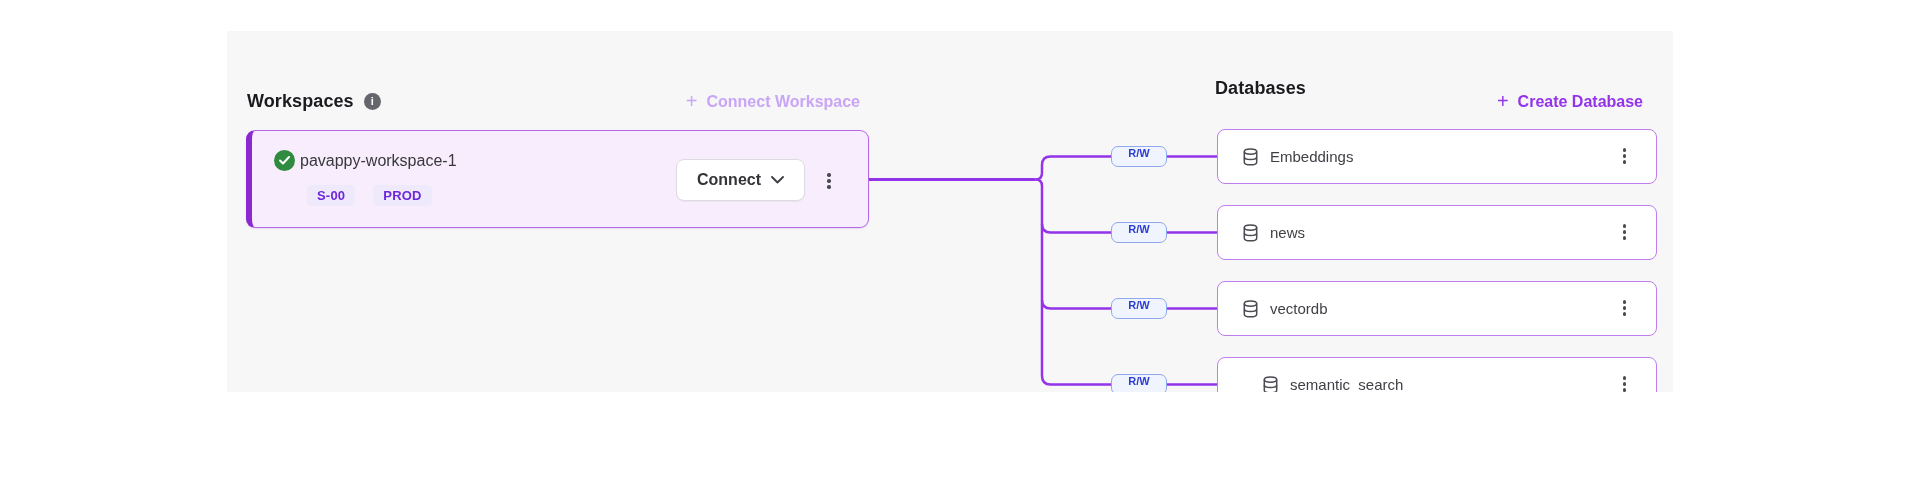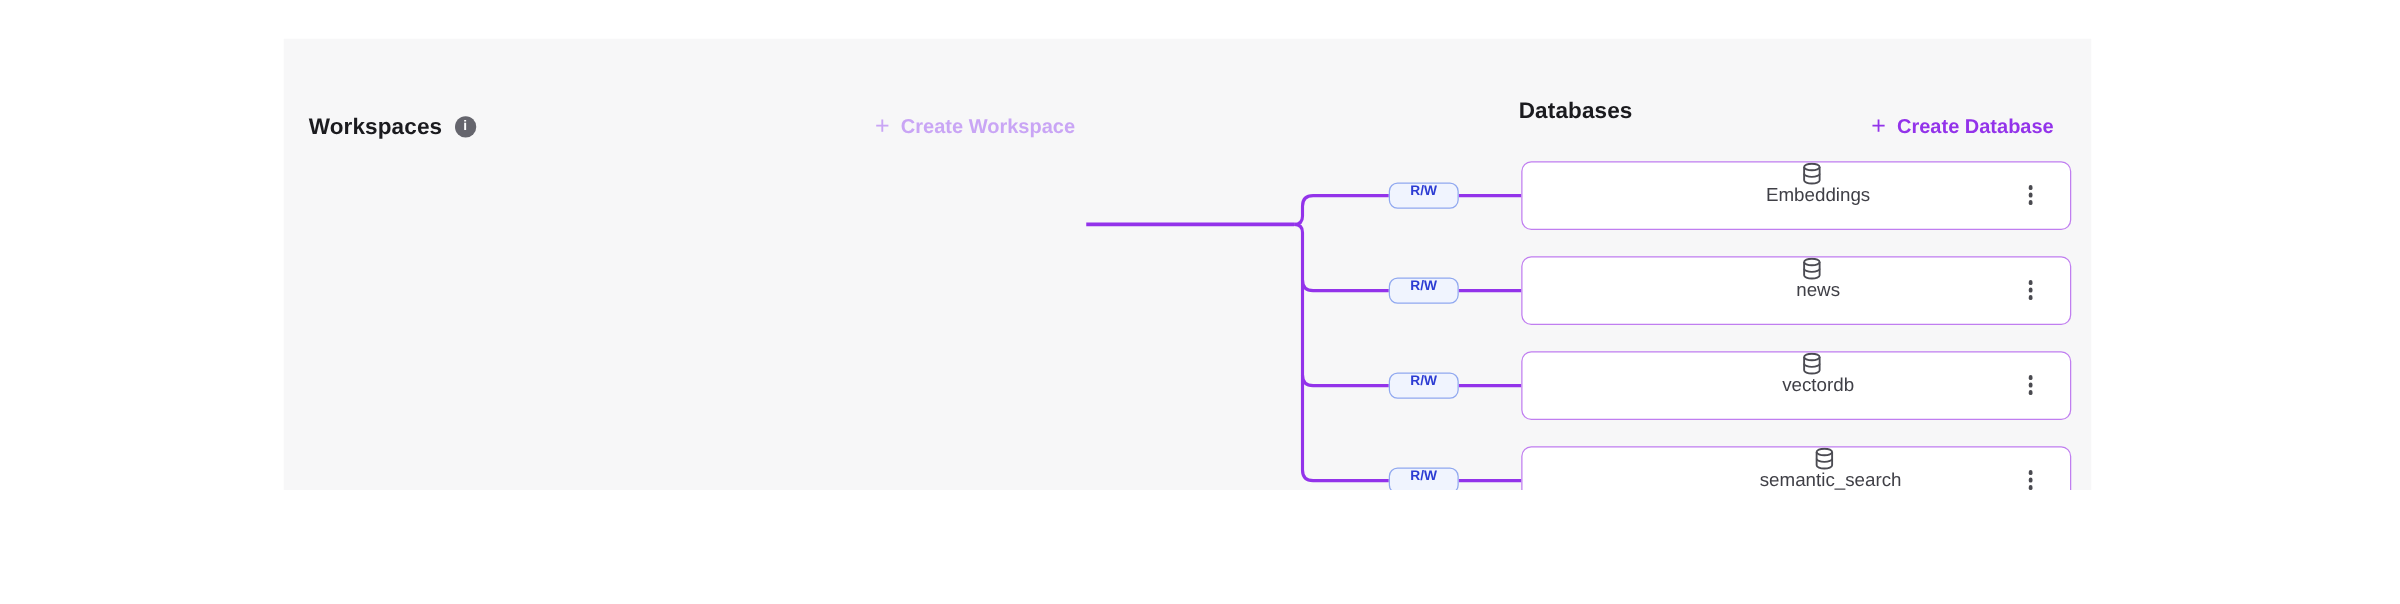--- a/index.html
+++ b/index.html
@@ -158,21 +158,20 @@
   .db-card {
     position: absolute;
     left: 1217px;
     width: 440px; height: 55px;
     background: #ffffff;
     border: 1.5px solid #c07ef0;
     border-radius: 8px;
     display: flex;
     align-items: center;
     padding: 0 0 0 24px;
-    flex-direction: column;
   }
   .db-icon { display: flex; align-items: center; }
   .db-name {
     margin-left: 11px;
     font-size: 15px;
     color: #3f3f46;
   }
   .db-kebab {
     position: absolute;
     right: 26px;
@@ -198,32 +197,55 @@
     <path d="M 1167 384.5 H 1217" stroke-width="2.5"></path>
   </svg>
 
   <div class="section-title title-workspaces">
     <span>Workspaces</span>
     <span class="info-icon">i</span>
   </div>
 
   <div class="create-link create-workspace">
     <span class="plus-glyph">+</span>
-    <span>Create Workspace</span>
+    <span>Connect Workspace</span>
   </div>
 
   <div class="section-title title-databases">
     <span>Databases</span>
   </div>
 
   <div class="create-link create-database">
     <span class="plus-glyph">+</span>
     <span>Create Database</span>
   </div>
 
+  <div class="ws-card">
+    <span class="ws-status">
+      <svg width="11" height="9" viewBox="0 0 11 9">
+          <path d="M1 4.5 L4 7.5 L10 1" stroke="#ffffff" stroke-width="2" fill="none" stroke-linecap="round" stroke-linejoin="round"></path>
+        </svg>
+    </span>
+    <span class="ws-name">pavappy-workspace-1</span>
+    <div class="ws-badges">
+      <span class="ws-badge">S-00</span>
+      <span class="ws-badge">PROD</span>
+    </div>
+    <div class="connect-btn">
+      <span>Connect</span>
+      <svg width="13" height="8" viewBox="0 0 13 8">
+          <path d="M1 1 L6.5 6.5 L12 1" stroke="#3c3c42" stroke-width="1.8" fill="none" stroke-linecap="round" stroke-linejoin="round"></path>
+        </svg>
+    </div>
+    <div class="kebab ws-kebab">
+      <span class="dot"></span>
+        <span class="dot"></span>
+        <span class="dot"></span>
+    </div>
+  </div>
 
   <div id="db-rows">
     <div class="db-row-frag">
       <div class="rw-badge" style="top: 146px;">
           <span class="rw-label">R/W</span>
         </div>
       <div class="db-card" style="top: 129px;">
         <span class="db-icon">
           <svg width="17" height="18" viewBox="0 0 17 18" fill="none">
             <ellipse cx="8.5" cy="3.6" rx="6.2" ry="2.6" stroke="#4b4b52" stroke-width="1.5"></ellipse>

